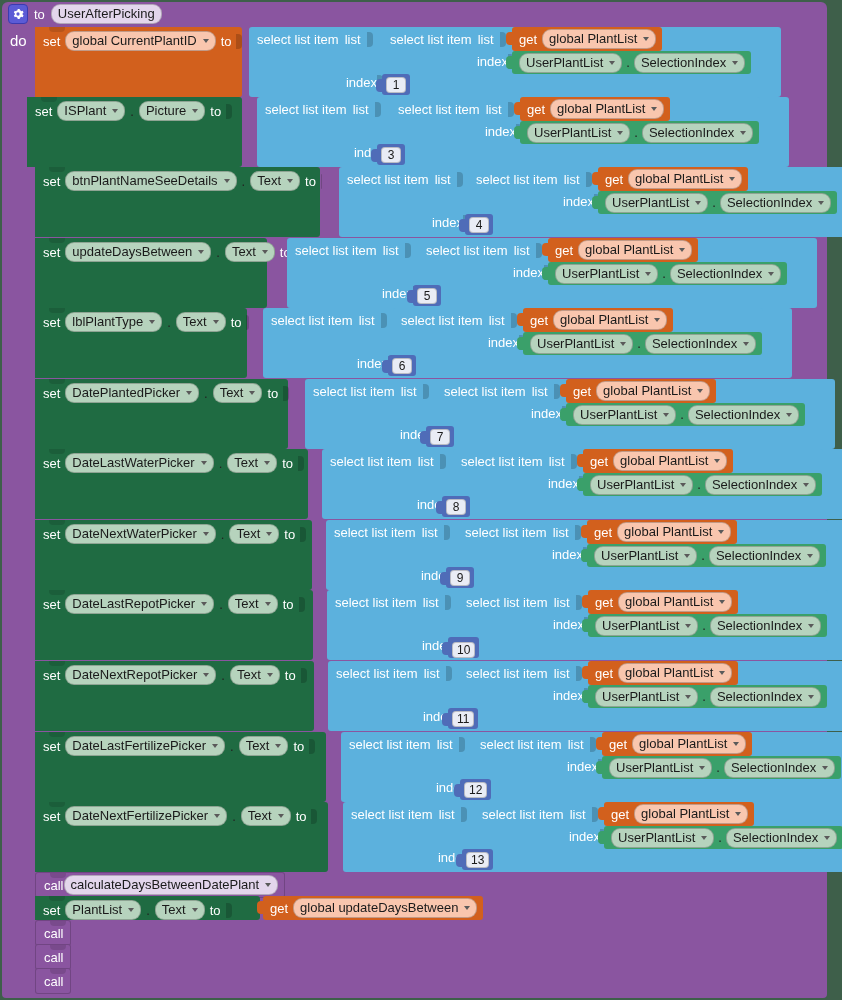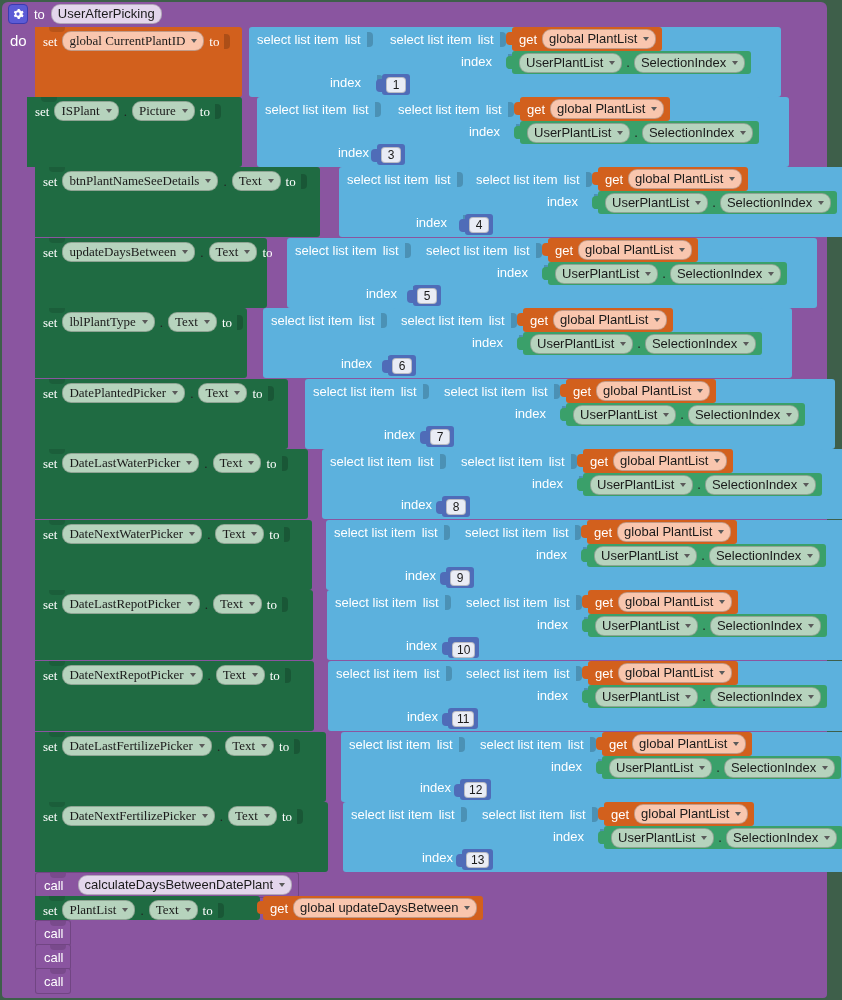--- a/index.html
+++ b/index.html
@@ -62,40 +62,40 @@
     box-sizing:border-box;
   }
   .stmt{
     position:absolute;left:0;top:0;height:70px;
     background:#1f6b42;
     border-radius:0 3px 3px 0;
   }
   .stmt.orange{background:#d2601d;}
   .stmt-top{
     display:flex;align-items:center;gap:5px;
-    height:24px;padding-left:8px;padding-top:2px;font-family:Liberation Serif, serif;
+    height:24px;padding-left:8px;padding-top:2px;
   }
   .notch{
     position:absolute;left:14px;top:0;width:16px;height:5px;
     background:rgba(0,0,0,.12);border-radius:0 0 4px 4px;
   }
   
   .val{
     position:absolute;top:0;
     background:#5cb1dd;
     border-radius:3px;
   }
   .val .vrow{
     display:flex;align-items:center;gap:6px;
     height:24px;padding:0 6px 0 8px;
     color:#fff;font-size:13px;white-space:nowrap;
   }
   .val .irow{
     position:absolute;right:0;
-    display:flex;align-items:center;gap:16px;
+    display:flex;align-items:center;gap:0;
     height:22px;padding-right:0px;
     color:#fff;font-size:13px;white-space:nowrap;
   }
   .getblk{
     position:absolute;
     background:#d2601d;border-radius:3px;
     height:24px;display:flex;align-items:center;gap:5px;
     padding:0 6px 0 7px;white-space:nowrap;
   }
   .compblk{
@@ -126,21 +126,21 @@
     margin-right:-2px;
   }
   .tab{
     position:absolute;left:-6px;top:5px;
     width:6px;height:13px;background:inherit;
     border-radius:4px 0 0 4px;
   }
   .call-row{
     position:absolute;height:24px;
     background:#8a55a0;border-radius:3px;
-    display:flex;align-items:center;gap:14px;
+    display:flex;align-items:center;gap:0;
     padding:0 6px 0 8px;white-space:nowrap;
     border:1px solid rgba(0,0,0,.18);
   }
 </style>
 </head>
 <body>
 
 <div class="proc-block">
 
   <div class="proc-header">

